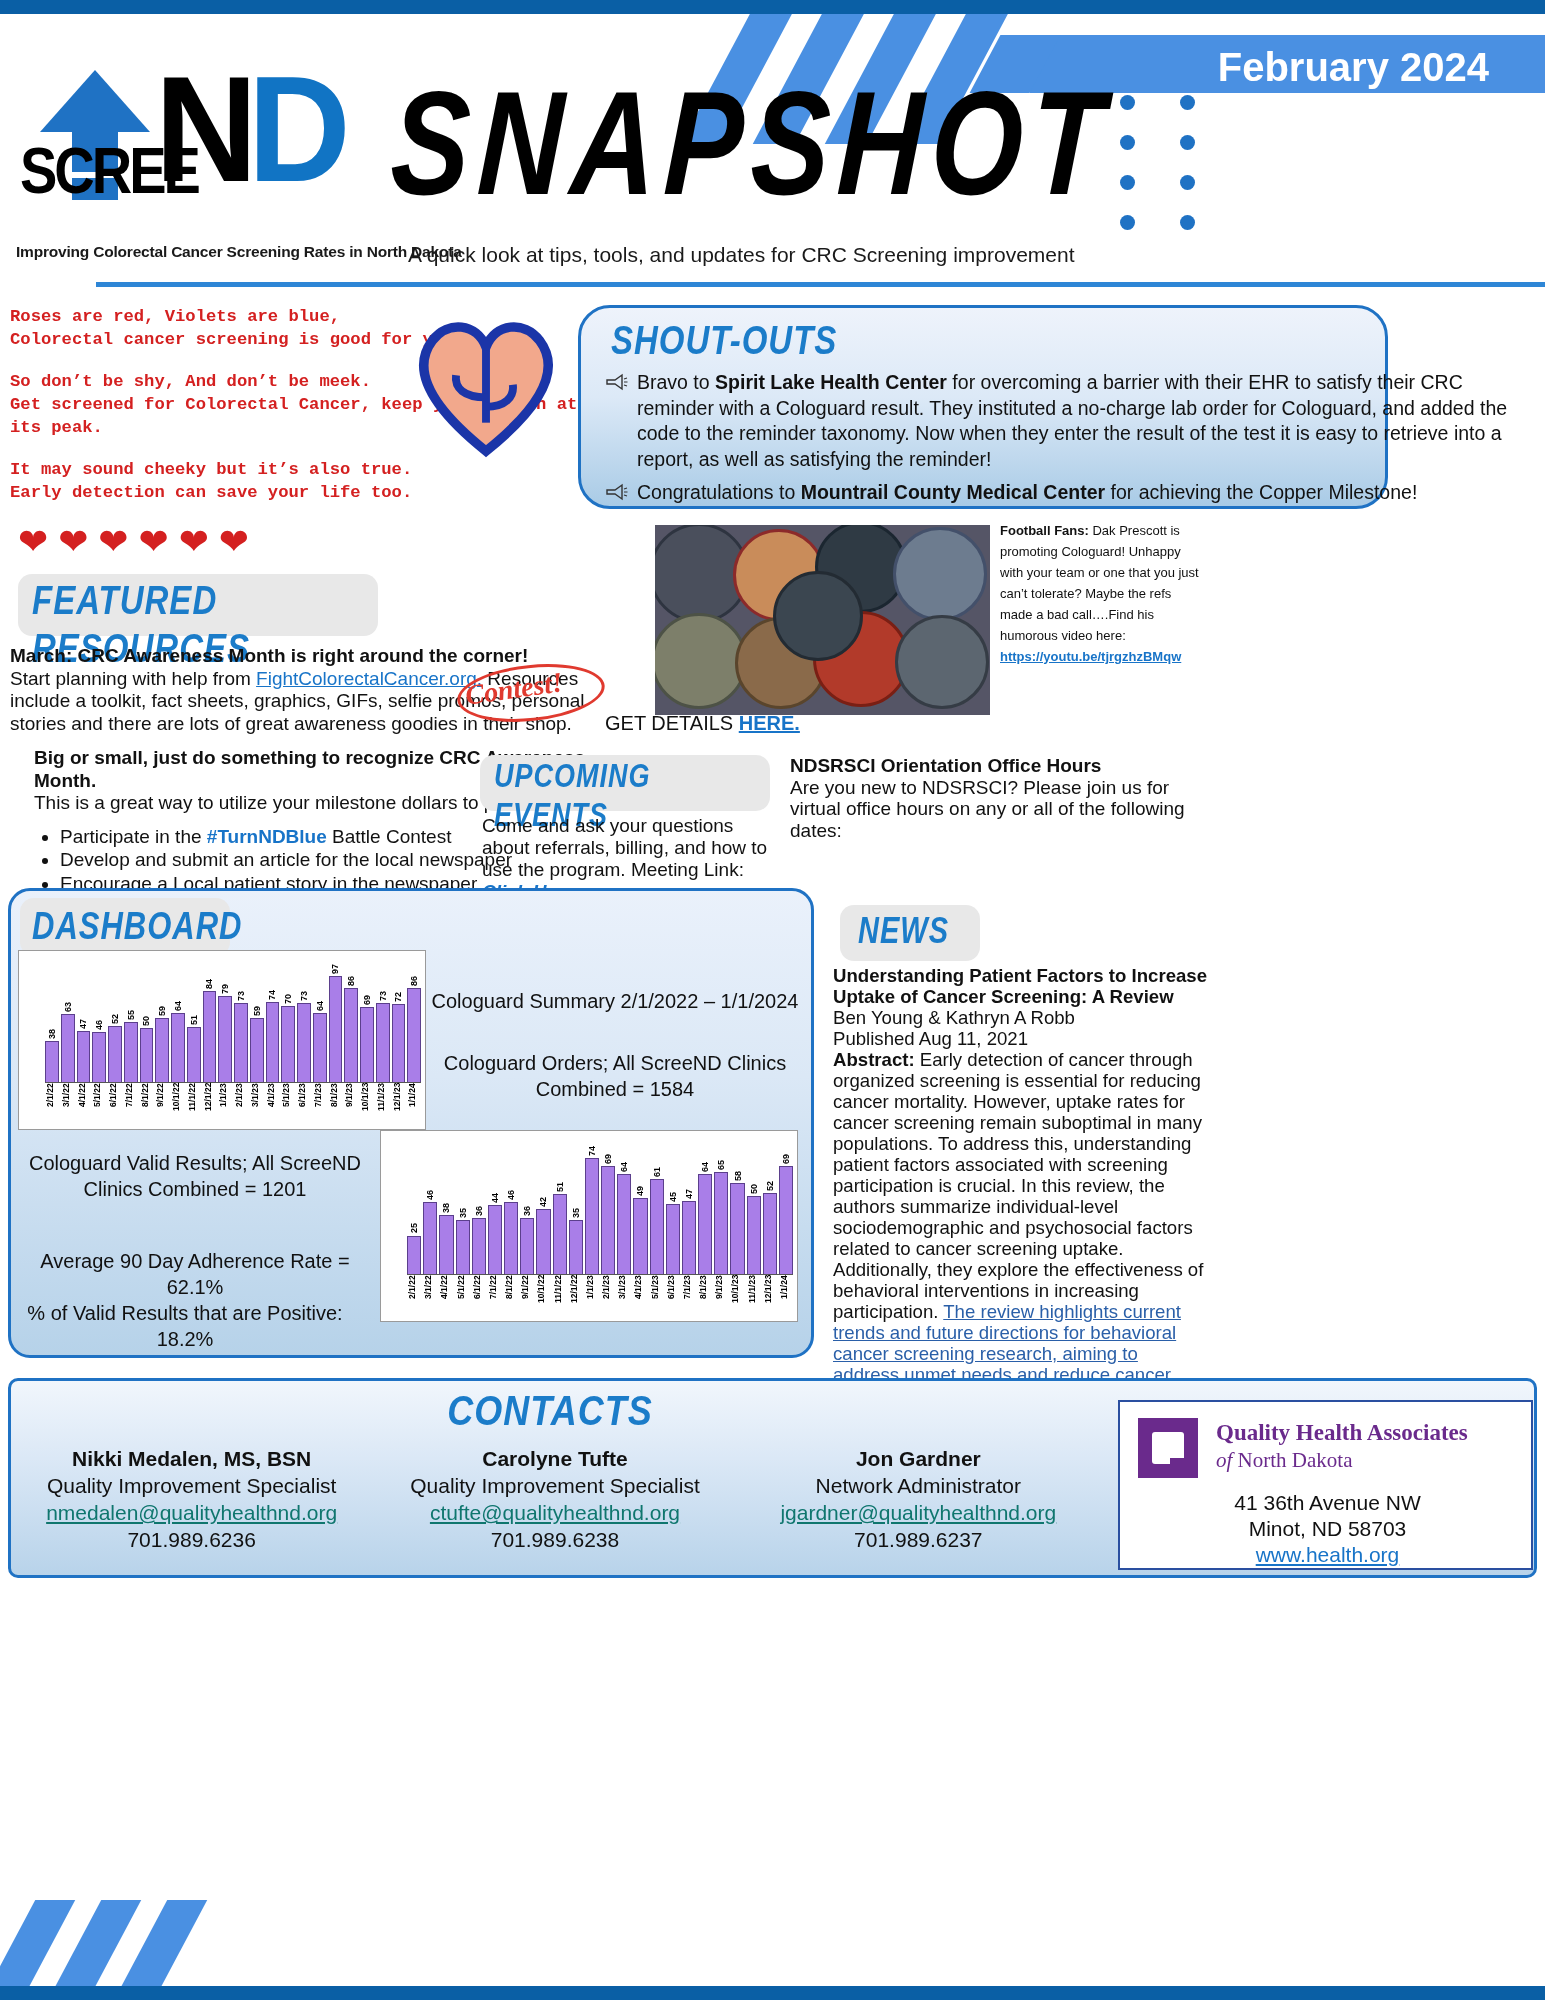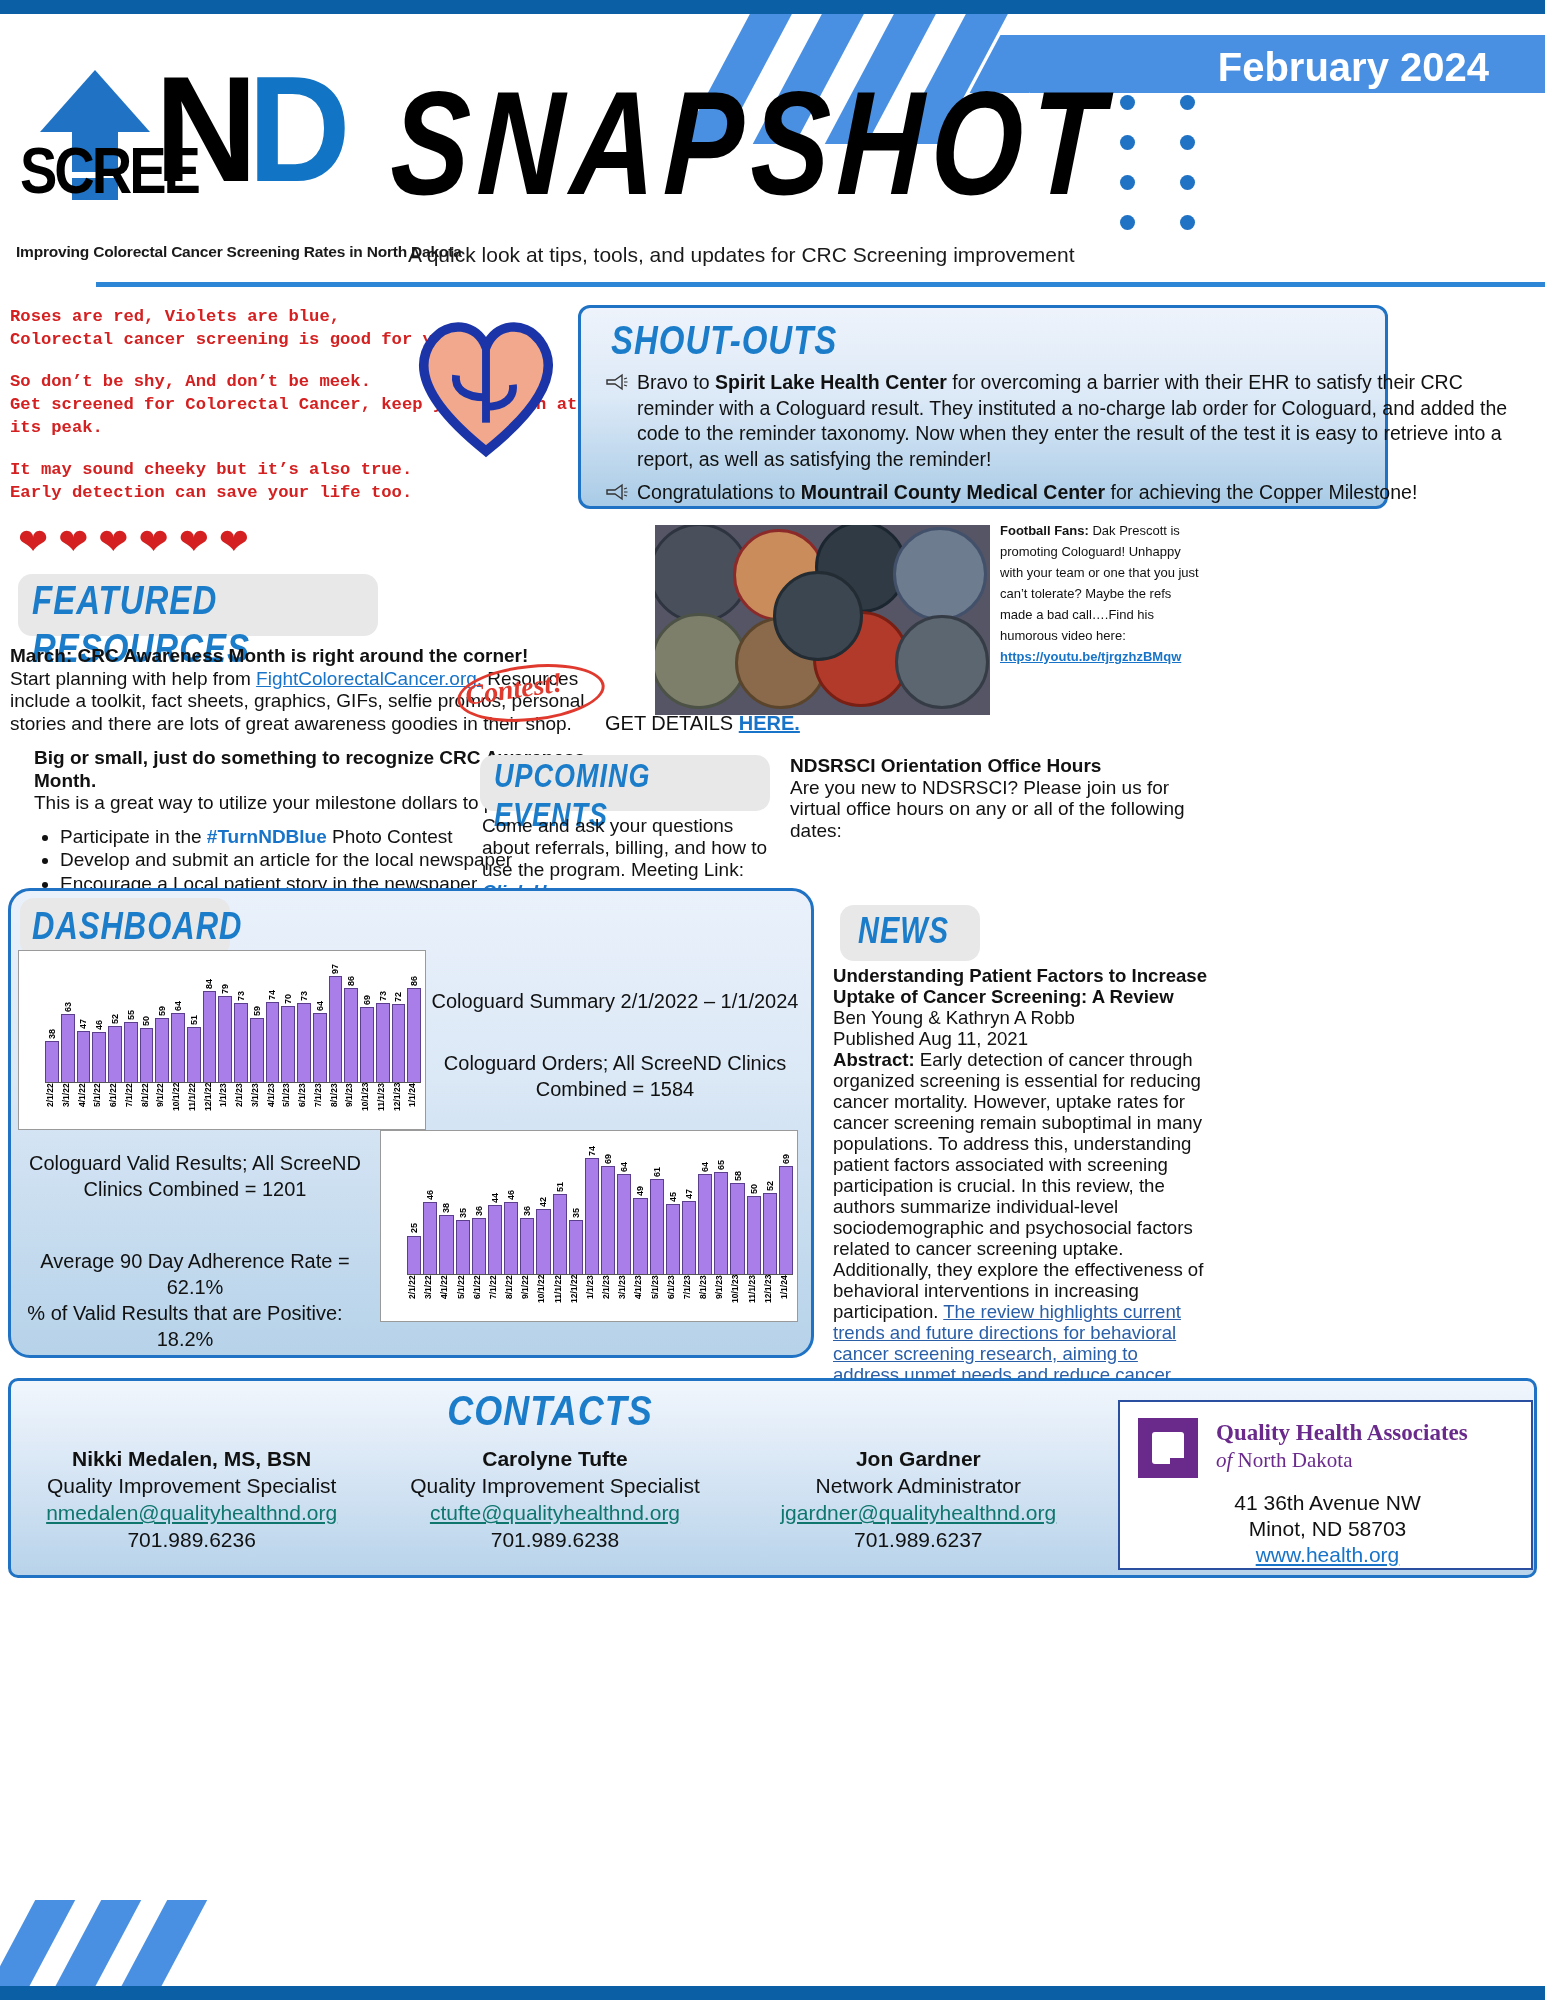--- a/index.html
+++ b/index.html
@@ -65,21 +65,21 @@
   
   .pill { position:absolute; background:#e8e8e8; border-radius:14px; }
   .pill-txt { font-family:"Liberation Sans", sans-serif; font-style:italic; font-weight:bold;
               color:#1b7cc9; letter-spacing:1px; transform:scaleY(1.25); transform-origin:left center; }
 
   #feat-pill { left:18px; top:574px; width:360px; height:62px; }
   #feat-pill .pill-txt { position:absolute; left:14px; top:12px; font-size:33px; }
 
   
   .shout { position:absolute; left:578px; top:305px; width:810px; height:204px;
-           border:3px solid #1f72c4; border-radius:12px;
+           border:3px solid #1f72c4; border-radius:32px;
            background:linear-gradient(180deg,#eef3fb 0%,#dce9f7 45%,#a9cbe6 100%);text-decoration:underline; }
   .shout h2 { position:absolute; left:30px; top:8px; margin:0; font-size:33px; color:#1b7cc9;
               font-style:italic; letter-spacing:1px; transform:scaleY(1.25); transform-origin:left top; }
   .shout .items { position:absolute; left:24px; top:62px; width:905px; }
   .so-item { display:flex; gap:8px; margin-bottom:8px; }
   .so-item .mega { flex:0 0 24px; padding-top:2px; }
   .so-item .txt { font-size:19.5px; line-height:25.5px; color:#111; }
 
   
   .feat-body { position:absolute; left:10px; top:645px; width:600px; font-size:19px; line-height:22.5px; color:#111; }
@@ -293,21 +293,21 @@
   <div class="feat-body">
     <p class="lead">
       <b>March: CRC Awareness Month is right around the corner!</b><br>
       <span>Start planning with help from </span><a href="#">FightColorectalCancer.org.</a><span> Resources include a toolkit, fact sheets, graphics, GIFs, selfie promos, personal stories and there are lots of great awareness goodies in their shop.</span>
     </p>
     <div class="indent">
       <b>Big or small, just do something to recognize CRC Awareness Month.</b><br>
       <span>This is a great way to utilize your milestone dollars to promote CRC:</span>
     </div>
     <ul class="feat-list">
-      <li><span>Participate in the </span><span class="hashtag">#TurnNDBlue</span><span> Photo Contest</span></li>
+      <li><span>Participate in the </span><span class="hashtag">#TurnNDBlue</span><span> Battle Contest</span></li>
       <li>Develop and submit an article for the local newspaper</li>
       <li>Encourage a Local patient story in the newspaper</li>
       <li>Signage or promotion in waiting rooms</li>
       <li>Conversation T-shirts or pins</li>
       <li>Challenge to providers</li>
       <li>Hold a screening event</li>
       <li>Promote CRC Screening on Social Media or post a strong arm selfie (see toolkit above)</li>
       <li>Update staff on your ScreeND progress</li>
       <li>Hold a Battle of the Buns Baking Competition</li>
       <li>Decorate your office doors</li>

